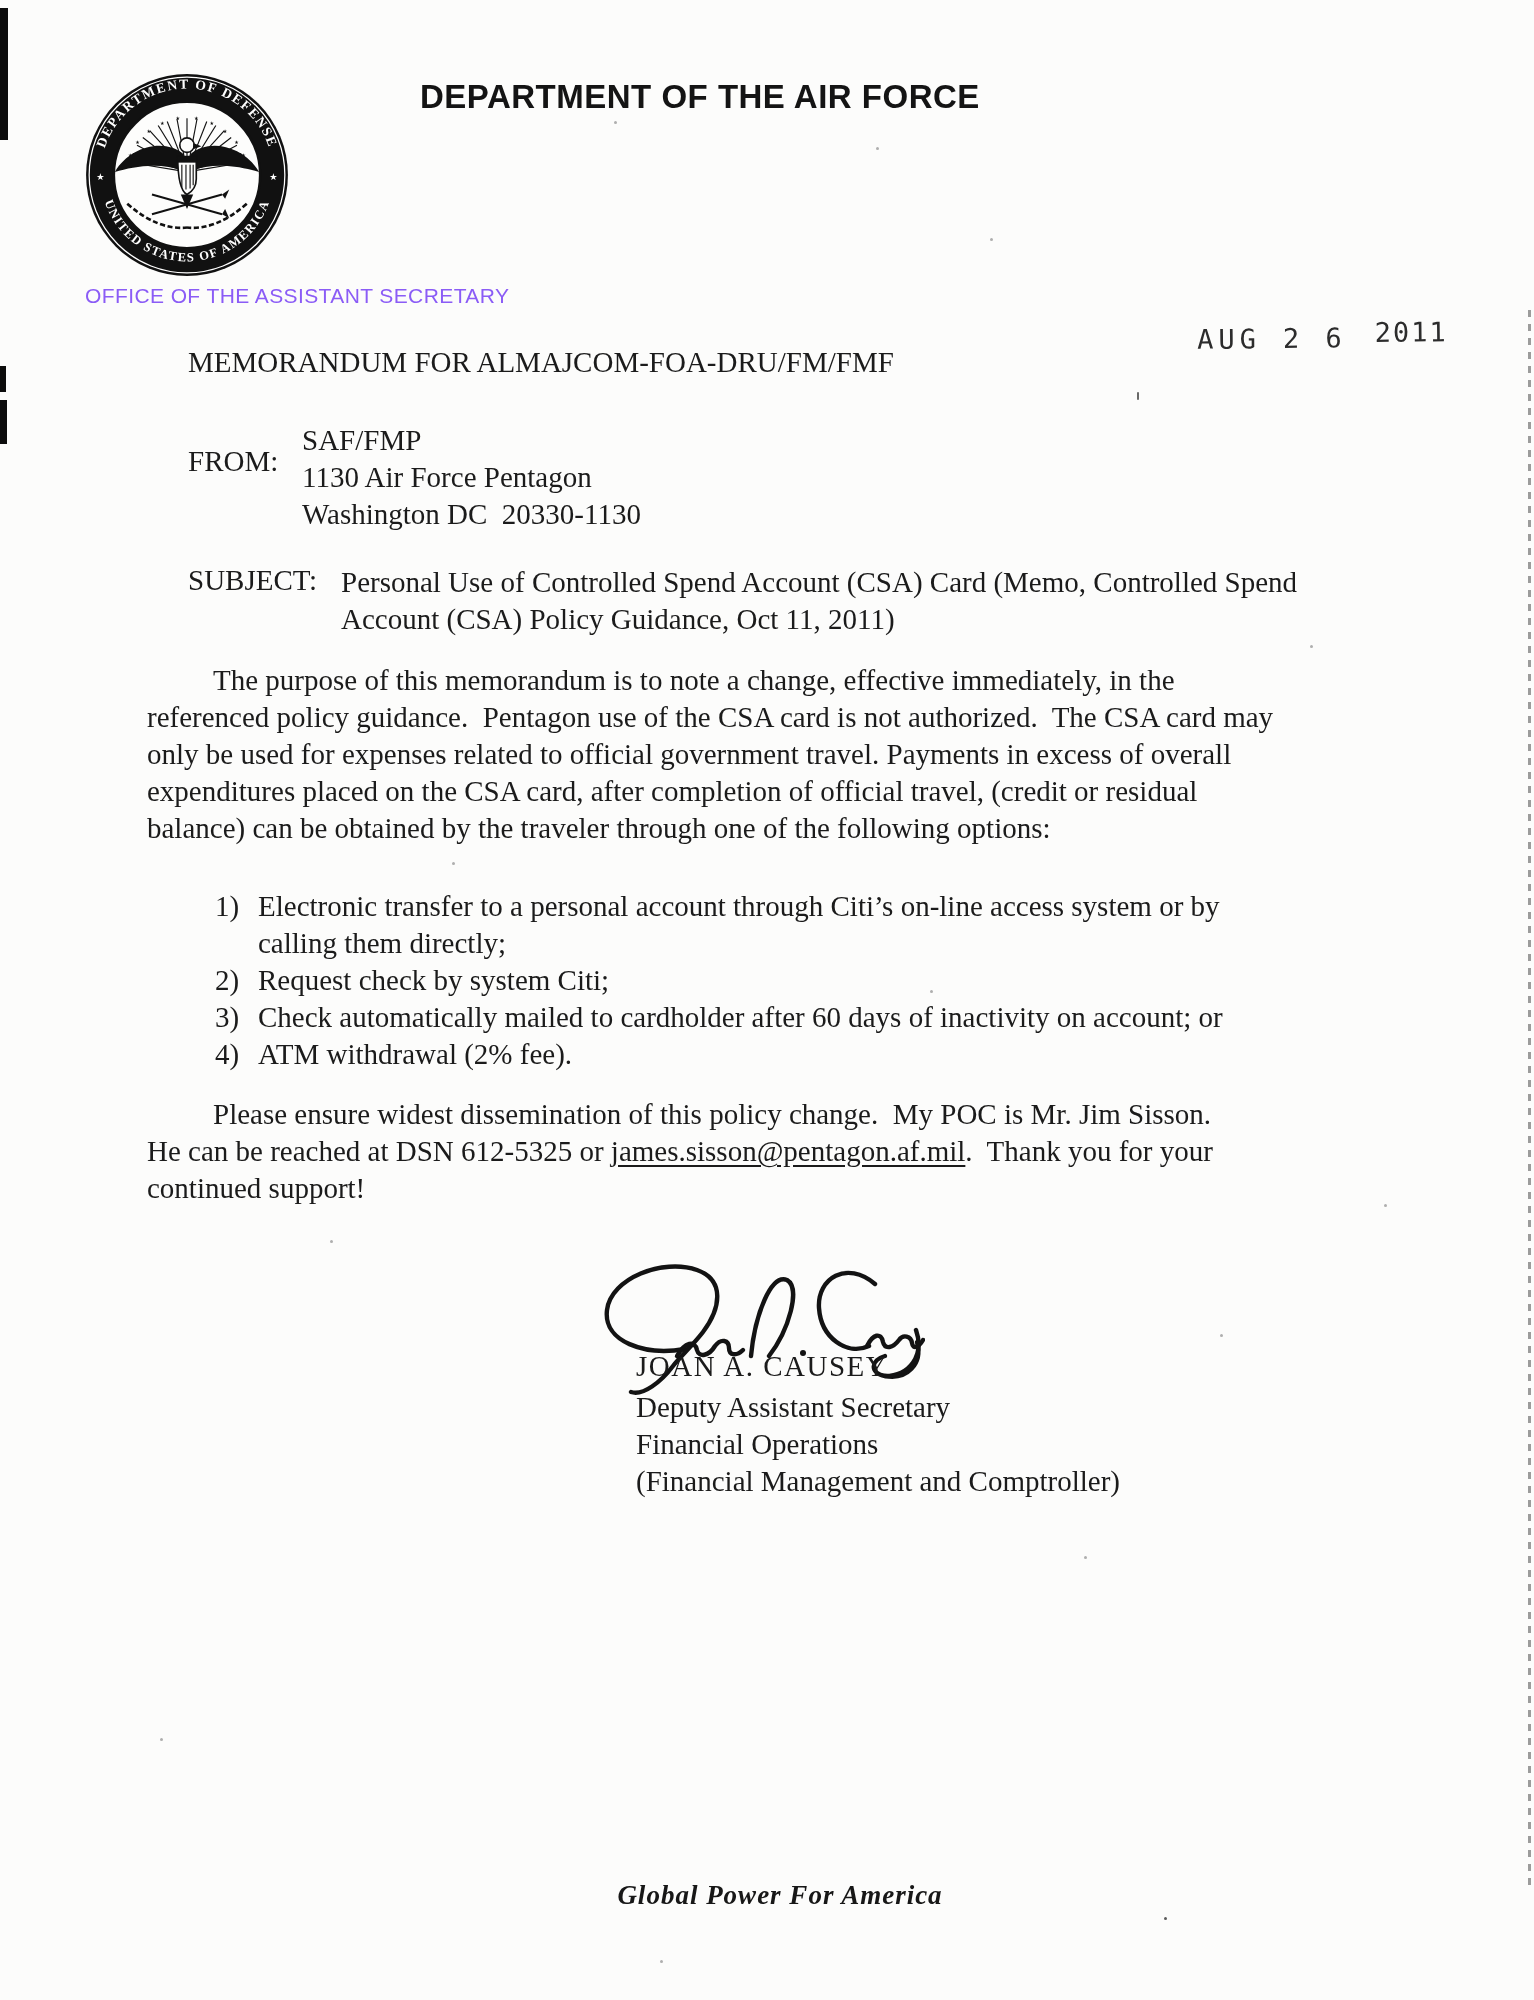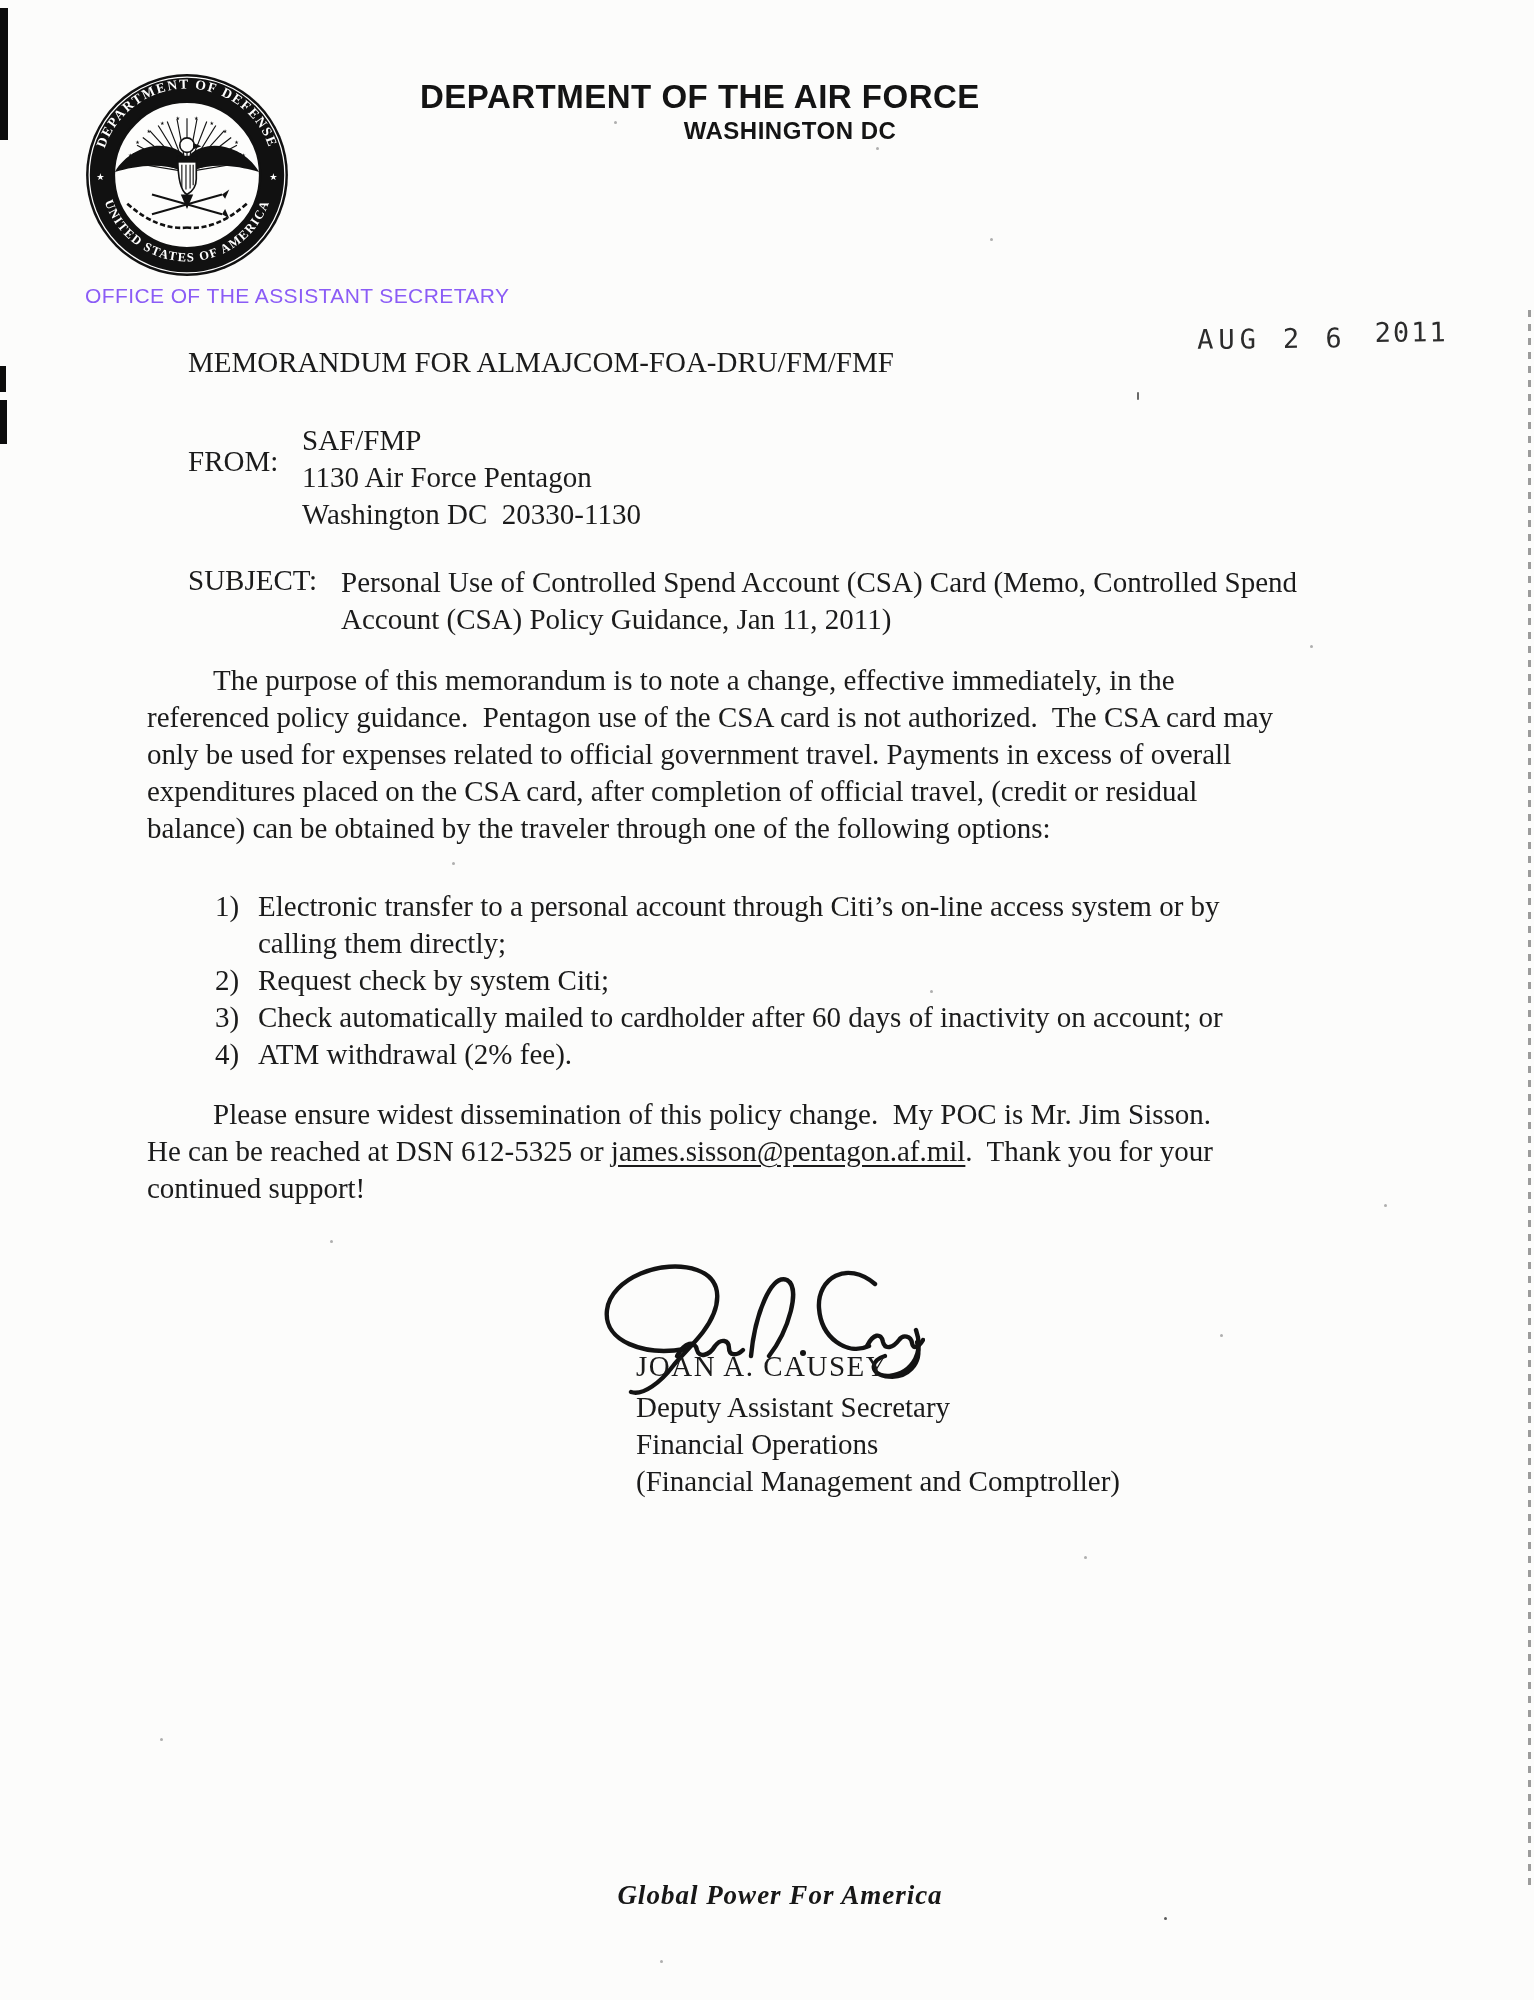--- a/index.html
+++ b/index.html
@@ -177,40 +177,39 @@
         <line x1="66" y1="119" x2="134" y2="138"></line>
       </g>
       <path d="M 134 119 L 141 114 L 137 123 Z" fill="#111"></path>
       <path d="M 134 138 L 141 142 L 137 133 Z" fill="#111"></path>
       <path d="M 42 128 Q 72 154 100 151" fill="none" stroke="#111" stroke-width="2.6" stroke-dasharray="5 2.5"></path>
       <path d="M 158 128 Q 128 154 100 151" fill="none" stroke="#111" stroke-width="2.6" stroke-dasharray="5 2.5"></path>
     </g>
   </svg>
 
   <div class="abs sans doc-title">DEPARTMENT OF THE AIR FORCE</div>
-  <div class="abs sans doc-subtitle">WASHINGTON DC</div>
   <div class="abs sans office-line">OFFICE OF THE ASSISTANT SECRETARY</div>
 
   <div class="abs mono date-stamp">
     <span>AUG</span><span class="day">2 6</span><span class="year">2011</span>
   </div>
 
   <div class="abs memo-for">MEMORANDUM FOR ALMAJCOM-FOA-DRU/FM/FMF</div>
 
   <div class="abs from-label">FROM:</div>
   <div class="abs from-lines">
       <div class="ln">SAF/FMP</div>
       <div class="ln">1130 Air Force Pentagon</div>
       <div class="ln">Washington DC  20330-1130</div>
     </div>
 
   <div class="abs subject-label">SUBJECT:</div>
   <div class="abs subject-lines">
       <div class="ln">Personal Use of Controlled Spend Account (CSA) Card (Memo, Controlled Spend</div>
-      <div class="ln">Account (CSA) Policy Guidance, Jan 11, 2011)</div>
+      <div class="ln">Account (CSA) Policy Guidance, Oct 11, 2011)</div>
     </div>
 
   <div class="abs body-text para1 indent-first">
       <div class="ln">The purpose of this memorandum is to note a change, effective immediately, in the</div>
       <div class="ln">referenced policy guidance.  Pentagon use of the CSA card is not authorized.  The CSA card may</div>
       <div class="ln">only be used for expenses related to official government travel. Payments in excess of overall</div>
       <div class="ln">expenditures placed on the CSA card, after completion of official travel, (credit or residual</div>
       <div class="ln">balance) can be obtained by the traveler through one of the following options:</div>
     </div>
 

